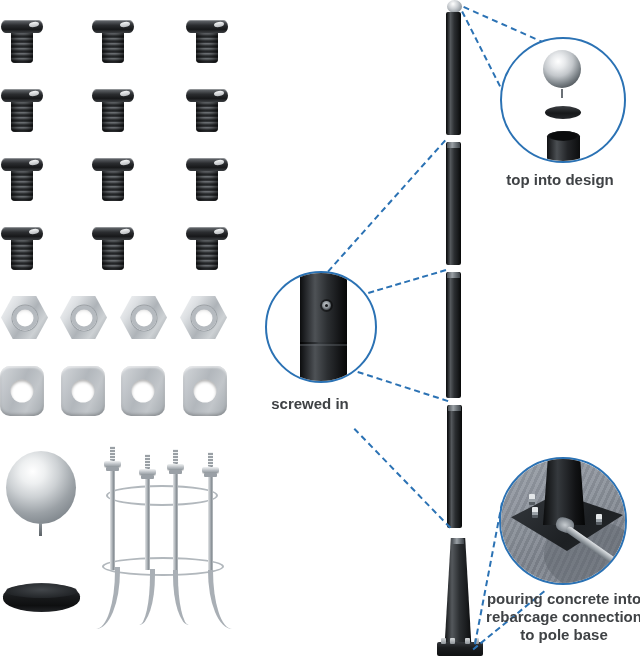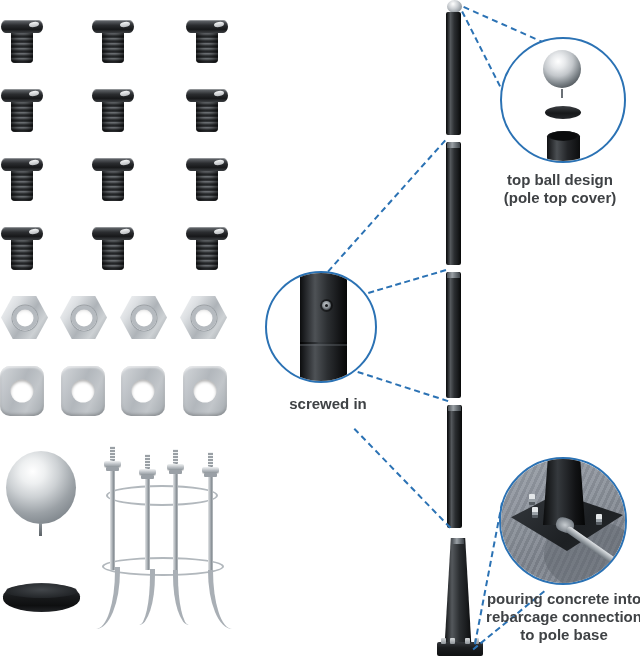--- a/index.html
+++ b/index.html
@@ -260,30 +260,29 @@
       <div class="dash" style="left: 545px; top: 592px; width: 91.6788px; transform: rotate(140.755deg);"></div>
     </div>
 
   <div class="callout-circle" id="circle-0" style="left: 500px; top: 37px; width: 126px; height: 126px;">
     <div class="c1-ball"></div>
     <div class="c1-pin"></div>
     <div class="c1-disc"></div>
     <div class="c1-cyl"></div>
   </div>
   <div class="callout-text" style="left:480px;top:171px;width:160px;">
-    <span>top ball design</span>
-    <span>(pole top cover)</span>
+    <span>top into design</span>
   </div>
 
   <div class="callout-circle" id="circle-1" style="left: 265px; top: 271px; width: 112px; height: 112px;">
     <div class="c2-pole"></div>
     <div class="c2-seam"></div>
     <div class="c2-screw"></div>
   </div>
-  <div class="callout-text" style="left:258px;top:395px;width:140px;">
+  <div class="callout-text" style="left:240px;top:395px;width:140px;">
     <span>screwed in</span>
   </div>
 
   <div class="callout-circle" id="circle-2" style="left: 499px; top: 457px; width: 128px; height: 128px;">
     <div class="c3-bg"></div>
     <div class="c3-shadow"></div>
     <div class="c3-plate"></div>
     <div class="c3-pole"></div>
     <div class="c3-bolt" style="left:28px;top:35px;"></div>
     <div class="c3-bolt" style="left:31px;top:48px;"></div>

